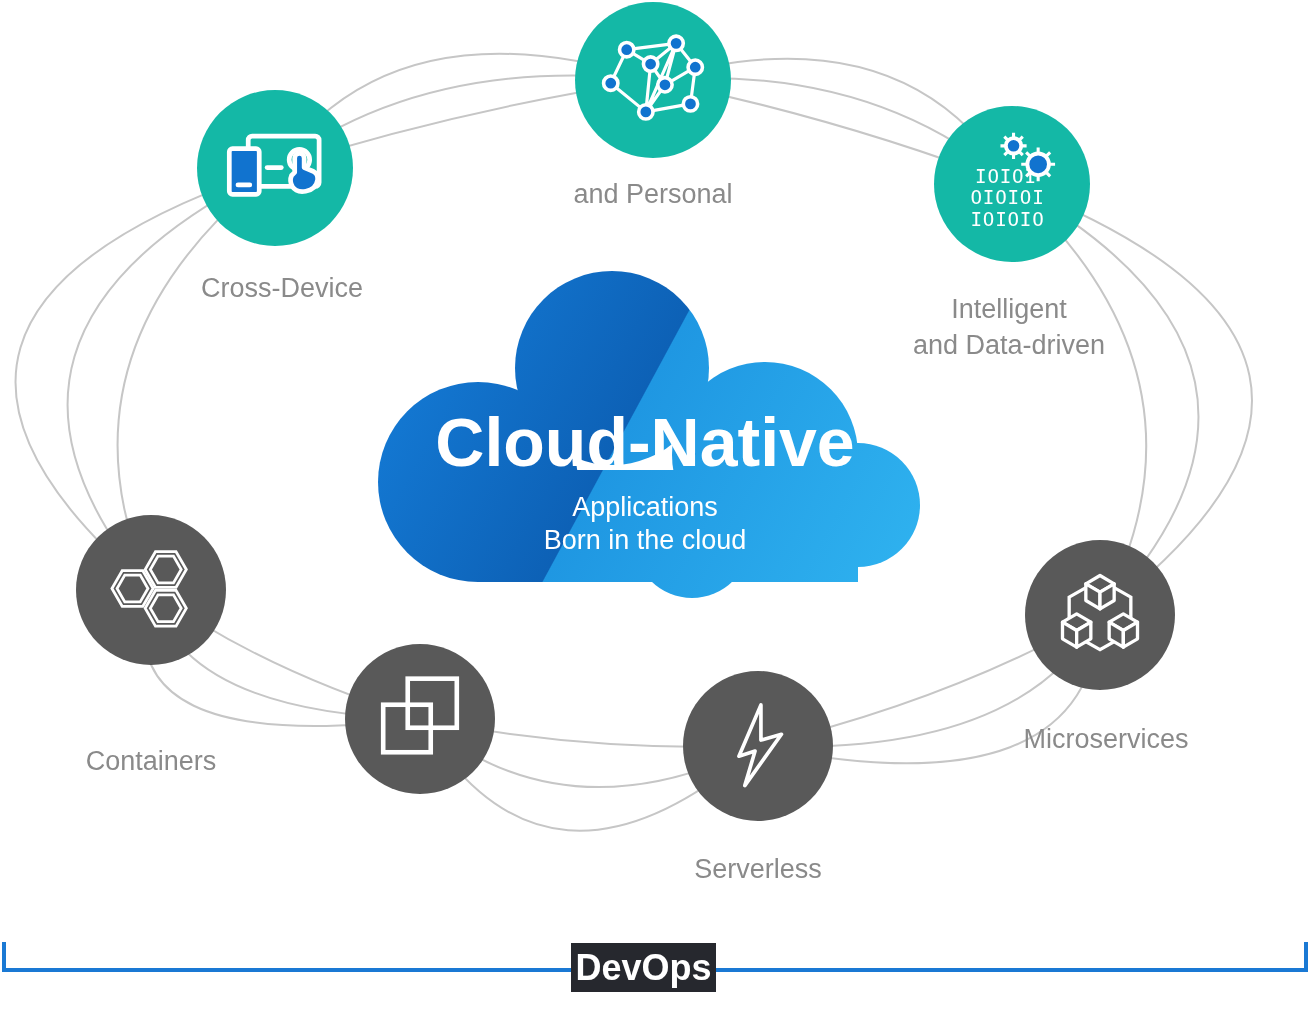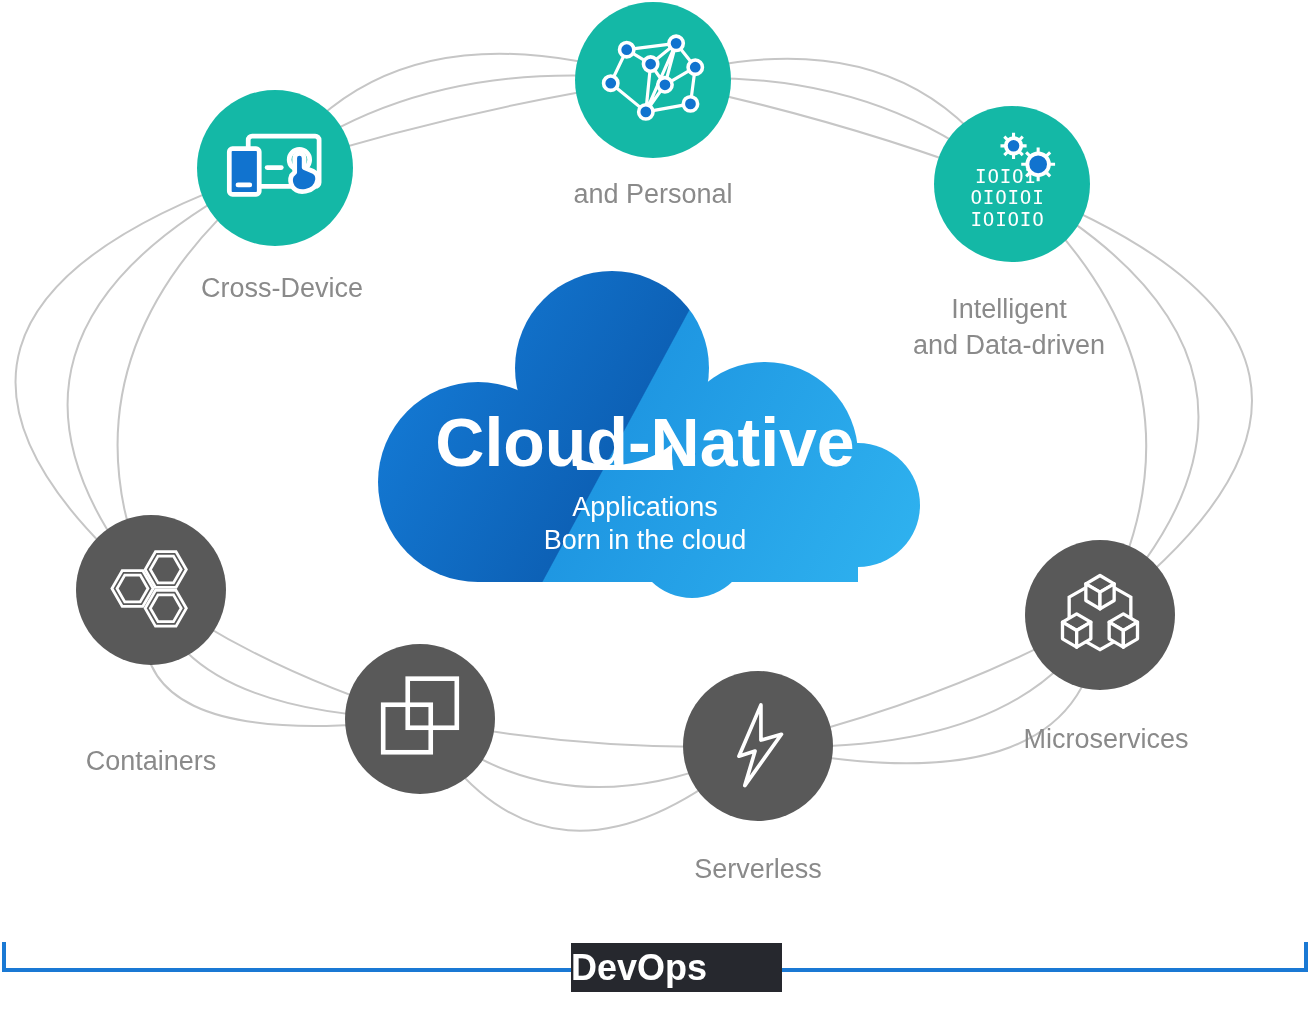--- a/index.html
+++ b/index.html
@@ -12,22 +12,22 @@
   .node.blue{width:156px;height:156px;background:#14b8a6;}
   .node.gray{width:150px;height:150px;background:#595959;}
   .node-label{
     position:absolute;transform:translateX(-50%);text-align:center;
     font-size:27px;line-height:36px;color:#8a8a8a;white-space:nowrap;
   }
   .cloud-text{position:absolute;left:380px;top:414px;width:530px;text-align:center;color:#ffffff;}
   .cloud-title{font-size:68px;font-weight:bold;line-height:56px;}
   .cloud-sub{font-size:27px;line-height:33px;font-weight:normal;margin-top:21px;}
   .devops-box{
-    position:absolute;left:571px;top:943px;width:211px;height:49px;background:#26282e;
-    color:#ffffff;font-size:36px;font-weight:bold;line-height:49px;text-align:left;
+    position:absolute;left:571px;top:943px;width:145px;height:49px;background:#26282e;
+    color:#ffffff;font-size:36px;font-weight:bold;line-height:49px;text-align:center;
   }
 </style>
 </head>
 <body>
 
 <div id="stage">
 
   <svg class="layer" width="1310" height="1013">
     <g fill="none" stroke="#c6c6c6" stroke-width="2">
       <path d="M275 168 Q456 110 653 80"></path>

